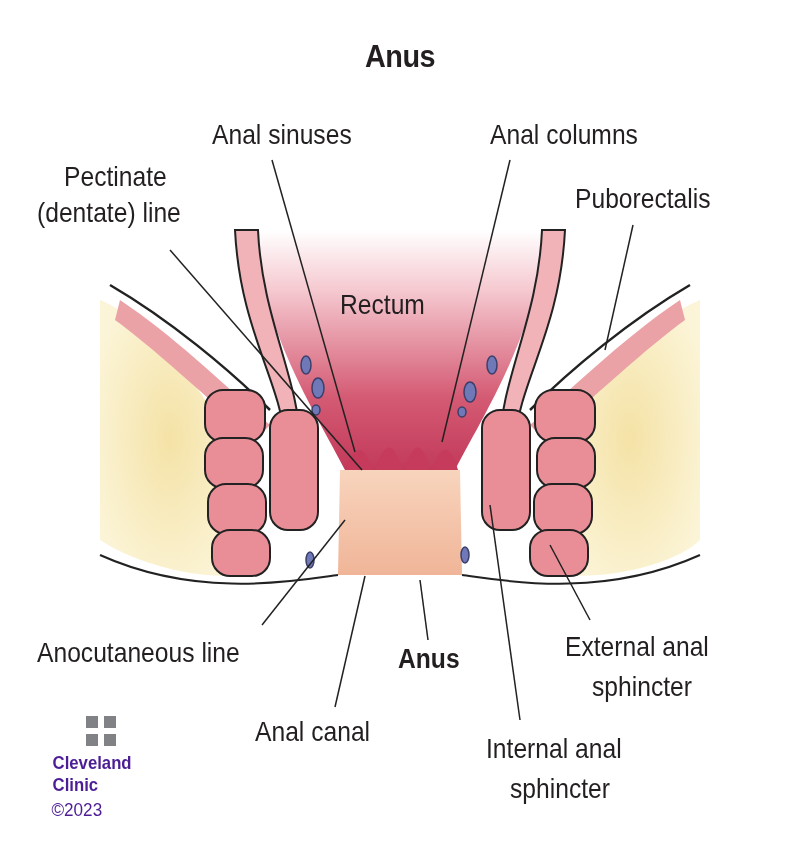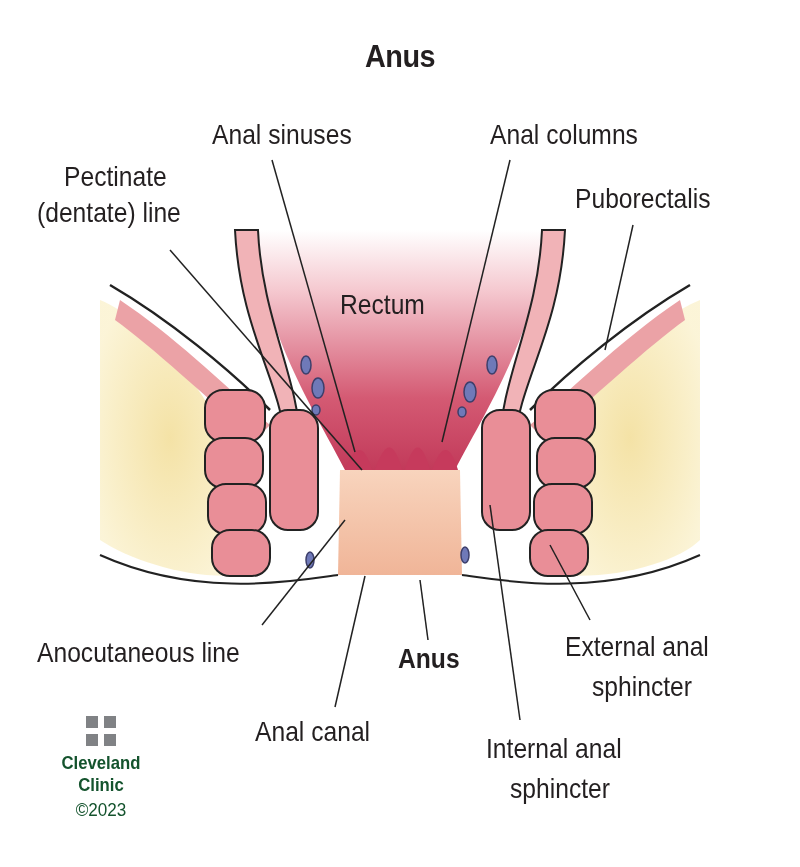--- a/index.html
+++ b/index.html
@@ -5,21 +5,21 @@
   html, body { margin: 0; padding: 0; background: #ffffff; }
   body { width: 800px; height: 867px; position: relative; overflow: hidden;
          font-family: "Liberation Sans", "DejaVu Sans", sans-serif; color: #231f20; }
   .title { position: absolute; left: 0; width: 800px; top: 38px; text-align: center;
            font-size: 32px; font-weight: bold; letter-spacing: -0.5px; transform: scaleX(0.9); }
   .label { position: absolute; font-size: 28px; line-height: 34px; white-space: nowrap;
            transform-origin: left top; transform: scaleX(0.88); }
   .label.bold { font-weight: bold; }
   .label.inside { font-size: 28px; }
   svg.illus { position: absolute; left: 0; top: 0; }
-  .logo { position: absolute; left: 46px; top: 716px; width: 110px; text-align: center; color: #14532d; }
+  .logo { position: absolute; left: 46px; top: 716px; width: 110px; text-align: left; color: #4c1d95; }
   .logo .mark { width: 30px; height: 30px; margin: 0 auto 6px auto; position: relative; }
   .logo .mark span { position: absolute; width: 12px; height: 12px; background: #808285; }
   .logo .name { font-weight: bold; font-size: 19px; line-height: 22px; transform: scaleX(0.88); }
   .logo .copy { font-size: 19px; line-height: 24px; margin-top: 2px; transform: scaleX(0.9); }
 </style>
 </head>
 <body>
 
 <div class="title">Anus</div>
 

